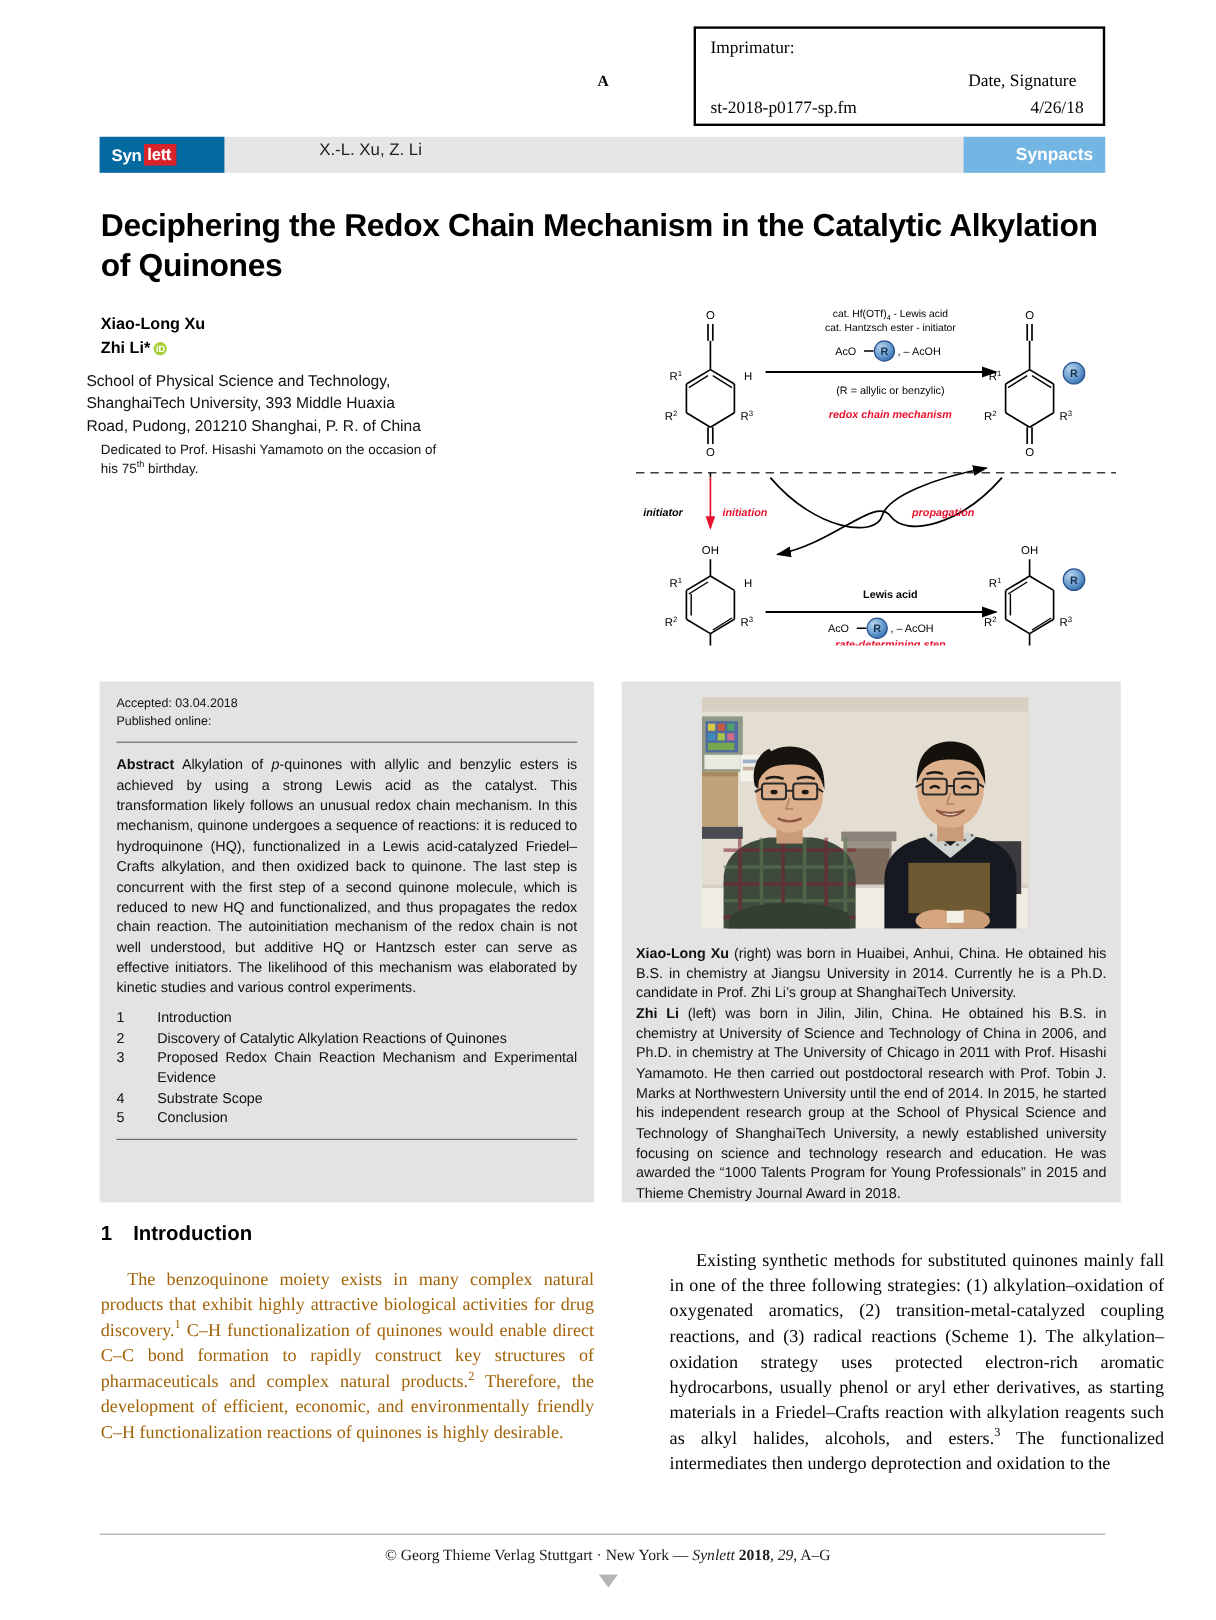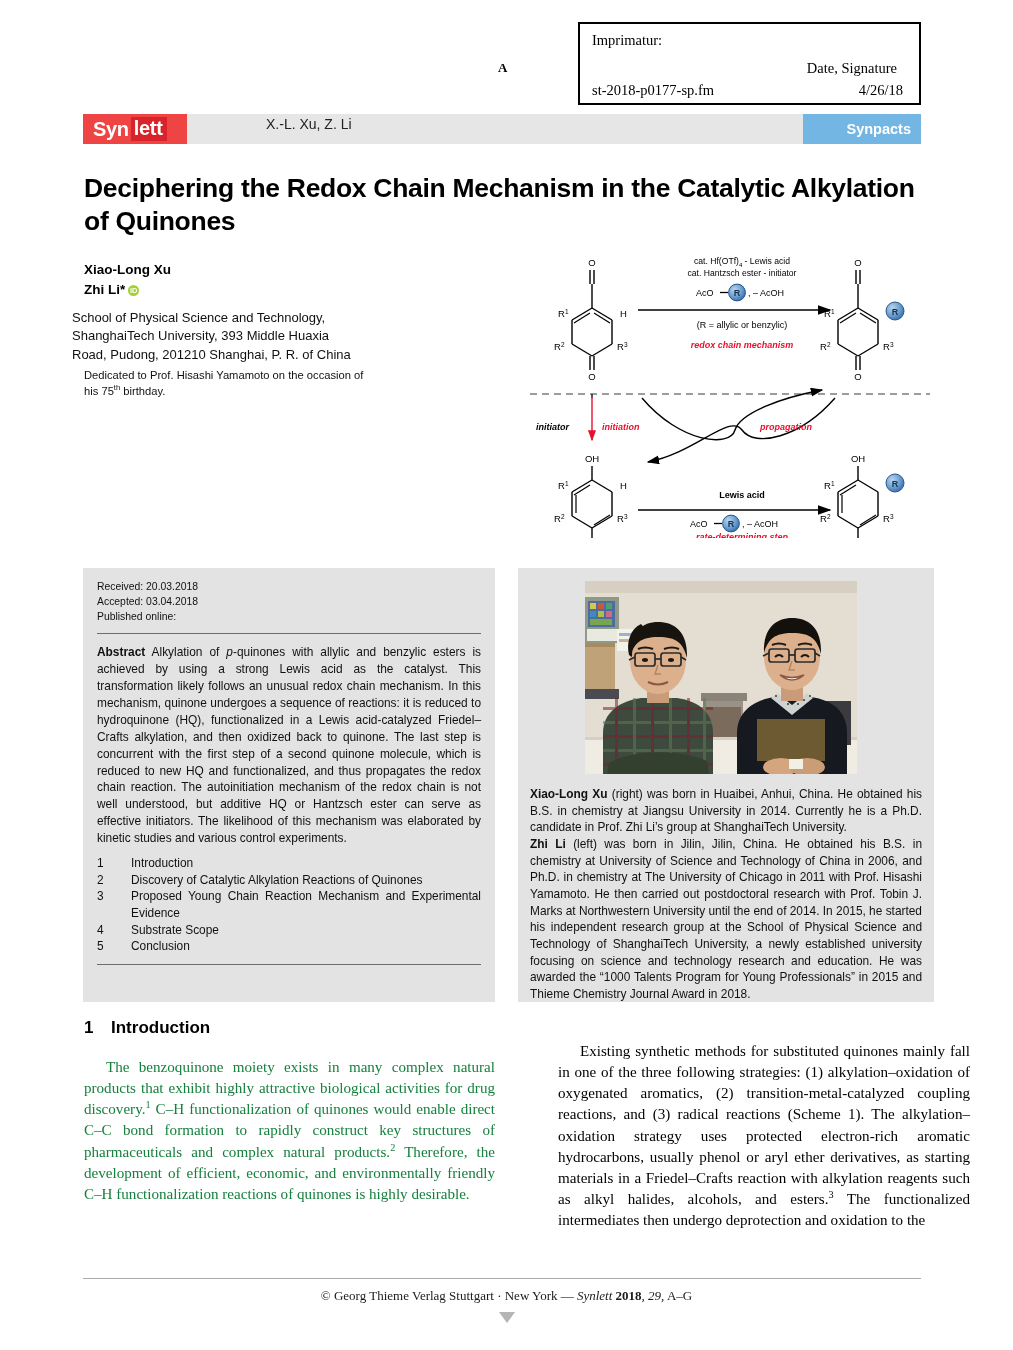--- a/index.html
+++ b/index.html
@@ -44,23 +44,23 @@
   .header-band {
     position: absolute;
     left: 83px; top: 114px;
     width: 838px; height: 30px;
     background: #e6e6e6;
   }
   .logo {
     position: absolute;
     left: 0; top: 0;
     width: 104px; height: 30px;
-    background: #ef4444;
+    background: #0369a1;
     color: #fff;
-    font-size: 20px;
+    font-size: 14px;
     font-weight: bold;
     letter-spacing: -0.3px;
     display: flex;
     align-items: center;
     padding-left: 10px;
     box-sizing: border-box;
     text-align: center;
   }
   .logo .lett {
     background: #d8232a;
@@ -232,21 +232,21 @@
   .section-head .num { display: inline-block; width: 27px; }
   .col-left {
     position: absolute;
     left: 84px; top: 1057px;
     width: 411px;
     font-family: "Liberation Serif", serif;
     font-size: 15.1px;
     line-height: 1.40;
     text-align: justify;
     text-indent: 22px;
-    color: #15803d;
+    color: #a16207;
   }
   .col-right {
     position: absolute;
     left: 518px; top: 1041px;
     width: 412px;
     font-family: "Liberation Serif", serif;
     font-size: 15.1px;
     line-height: 1.40;
     text-align: justify;
     text-indent: 22px;
@@ -451,40 +451,39 @@
     <text x="294" y="241" font-size="9.5" fill="#000"><tspan>R</tspan><tspan font-size="6.5" dy="-3.5">1</tspan></text>
     <text x="290" y="274" font-size="9.5" fill="#000"><tspan>R</tspan><tspan font-size="6.5" dy="-3.5">2</tspan></text>
     <text x="353" y="274" font-size="9.5" fill="#000"><tspan>R</tspan><tspan font-size="6.5" dy="-3.5">3</tspan></text>
     <circle cx="365" cy="235" r="9" fill="url(#rBall)" stroke="#2b558f" stroke-width="1"></circle>
     <text x="365" y="238.5" font-size="9" font-weight="bold" text-anchor="middle" fill="#18324f">R</text>
   </svg>
 </div>
 
 <div class="abstract-box">
   <div class="meta">
-    <div>Received: 20.03.2018</div>
     <div>Accepted: 03.04.2018</div>
     <div>Published online:</div>
   </div>
   <div class="rule"></div>
   <div class="abstract-text">
     <b>Abstract</b><span> Alkylation of </span><i>p</i><span>-quinones with allylic and benzylic esters is achieved by using a strong Lewis acid as the catalyst. This transformation likely follows an unusual redox chain mechanism. In this mechanism, quinone undergoes a sequence of reactions: it is reduced to hydroquinone (HQ), functionalized in a Lewis acid-catalyzed Friedel–Crafts alkylation, and then oxidized back to quinone. The last step is concurrent with the first step of a second quinone molecule, which is reduced to new HQ and functionalized, and thus propagates the redox chain reaction. The autoinitiation mechanism of the redox chain is not well understood, but additive HQ or Hantzsch ester can serve as effective initiators. The likelihood of this mechanism was elaborated by kinetic studies and various control experiments.</span>
   </div>
   <div class="toc">
     <div class="toc-row">
       <span class="toc-num">1</span>
       <span class="toc-label">Introduction</span>
     </div>
     <div class="toc-row">
       <span class="toc-num">2</span>
       <span class="toc-label">Discovery of Catalytic Alkylation Reactions of Quinones</span>
     </div>
     <div class="toc-row">
       <span class="toc-num">3</span>
-      <span class="toc-label">Proposed Young Chain Reaction Mechanism and Experimental Evidence</span>
+      <span class="toc-label">Proposed Redox Chain Reaction Mechanism and Experimental Evidence</span>
     </div>
     <div class="toc-row">
       <span class="toc-num">4</span>
       <span class="toc-label">Substrate Scope</span>
     </div>
     <div class="toc-row">
       <span class="toc-num">5</span>
       <span class="toc-label">Conclusion</span>
     </div>
   </div>

